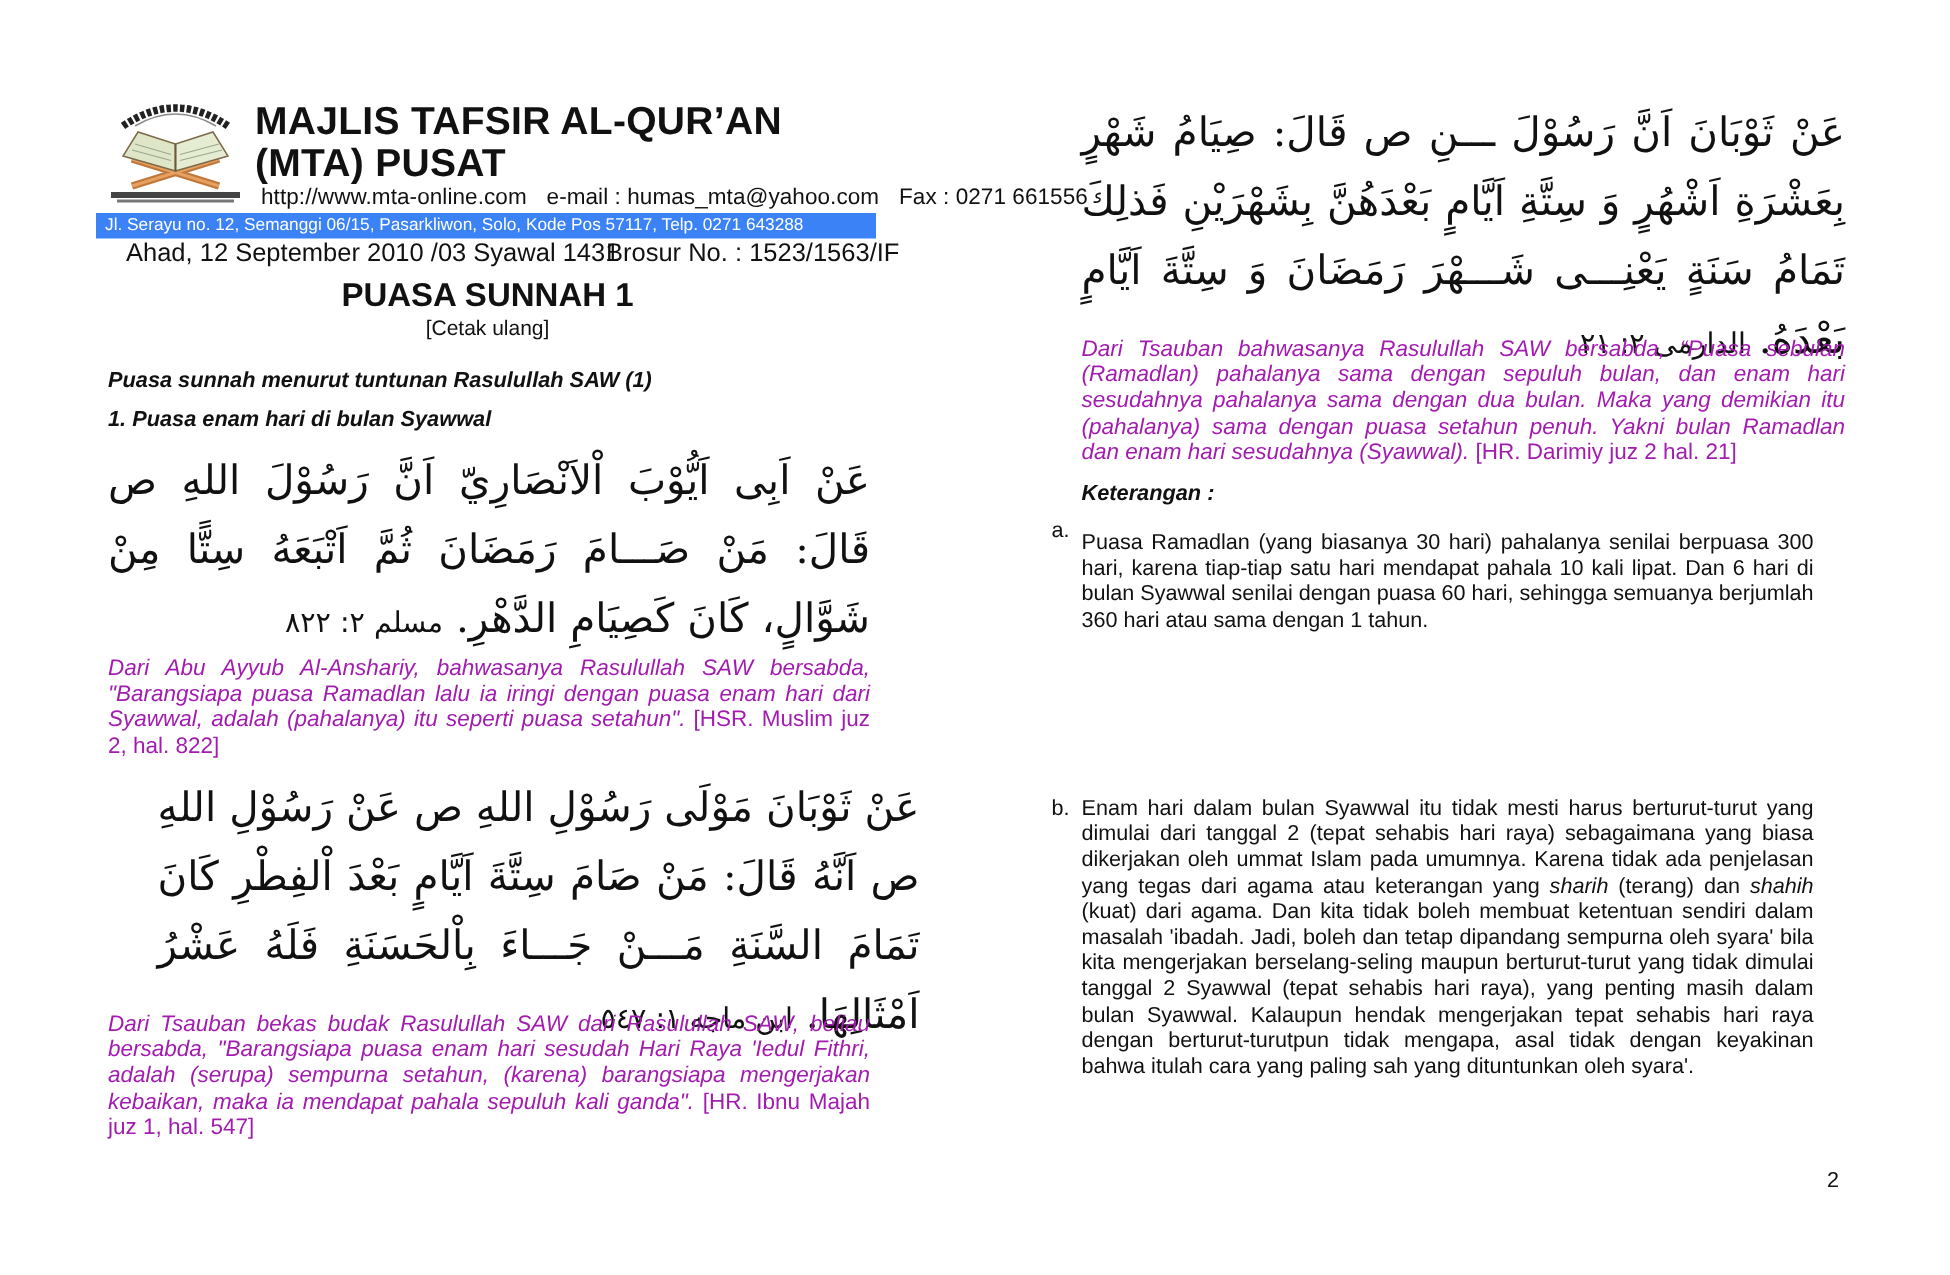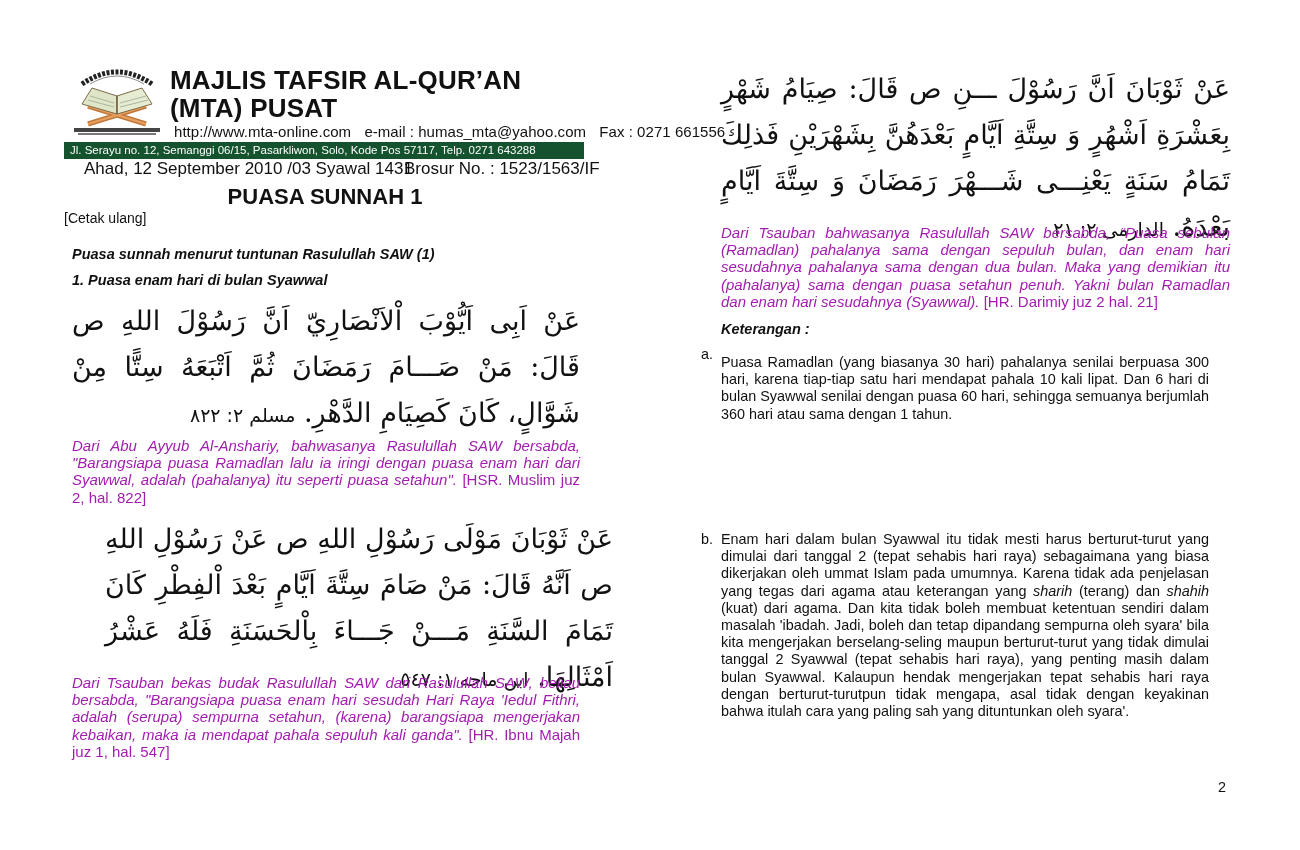--- a/index.html
+++ b/index.html
@@ -51,21 +51,21 @@
     font-size: 15px;
     white-space: nowrap;
     letter-spacing: 0.05px;
   }
   .contact-line span + span { margin-left: 9px; }
 
   .address-bar {
     position: absolute;
     left: 0; top: 142px;
     width: 520px; height: 17px;
-    background: #14532d;
+    background: #3b82f6;
     color: #fff;
     font-size: 11.5px;
     line-height: 17px;
     padding-left: 6px;
     box-sizing: border-box;
     white-space: nowrap;
   }
   .date-line {
     position: absolute;
     left: 20px; top: 160px;
@@ -82,20 +82,21 @@
     width: 522px;
     text-align: center;
     font-weight: bold;
     font-size: 22px;
     line-height: 26px;
   }
   .doc-subtitle {
     position: absolute;
     left: 0; top: 210px;
     width: 522px;
+    text-align: center;
     font-size: 14px;
     line-height: 17px;
   }
   .section-heading {
     position: absolute;
     left: 8px;
     font-weight: bold;
     font-style: italic;
     font-size: 14.5px;
     line-height: 18px;

